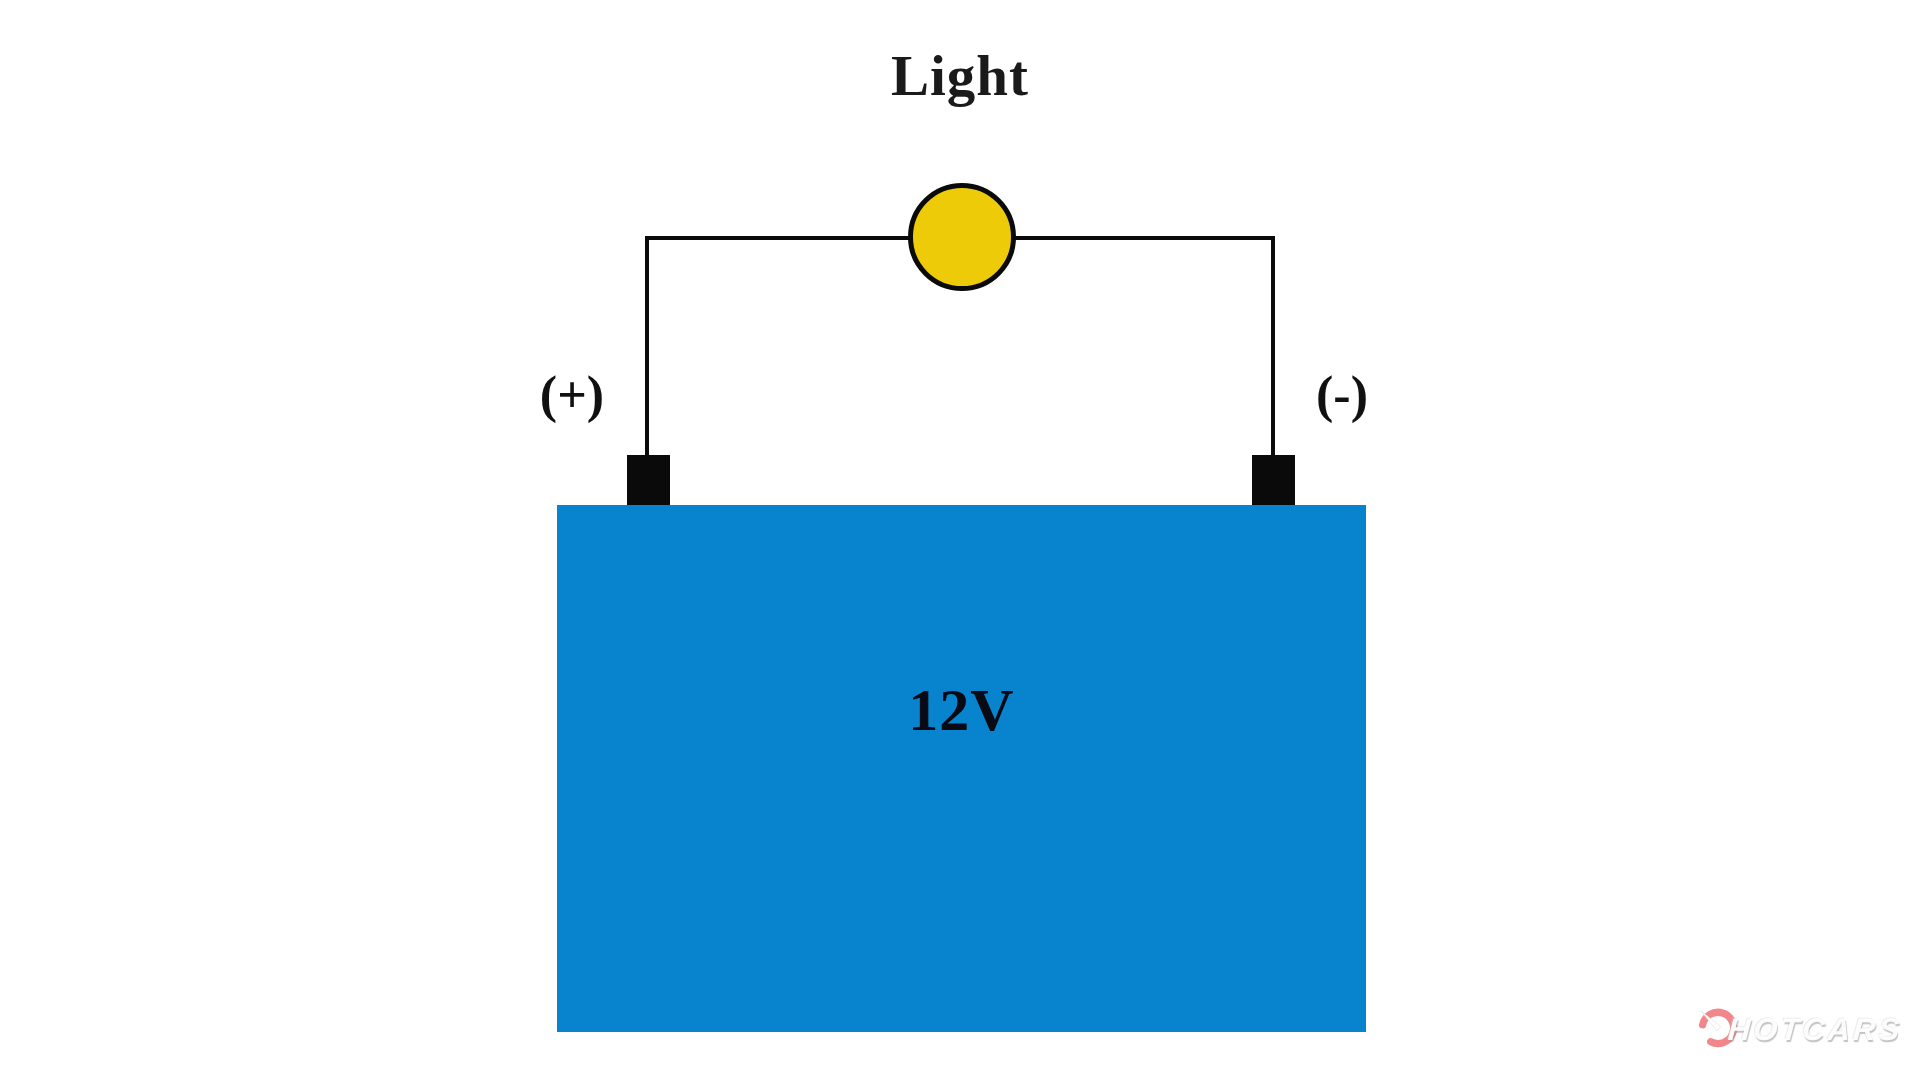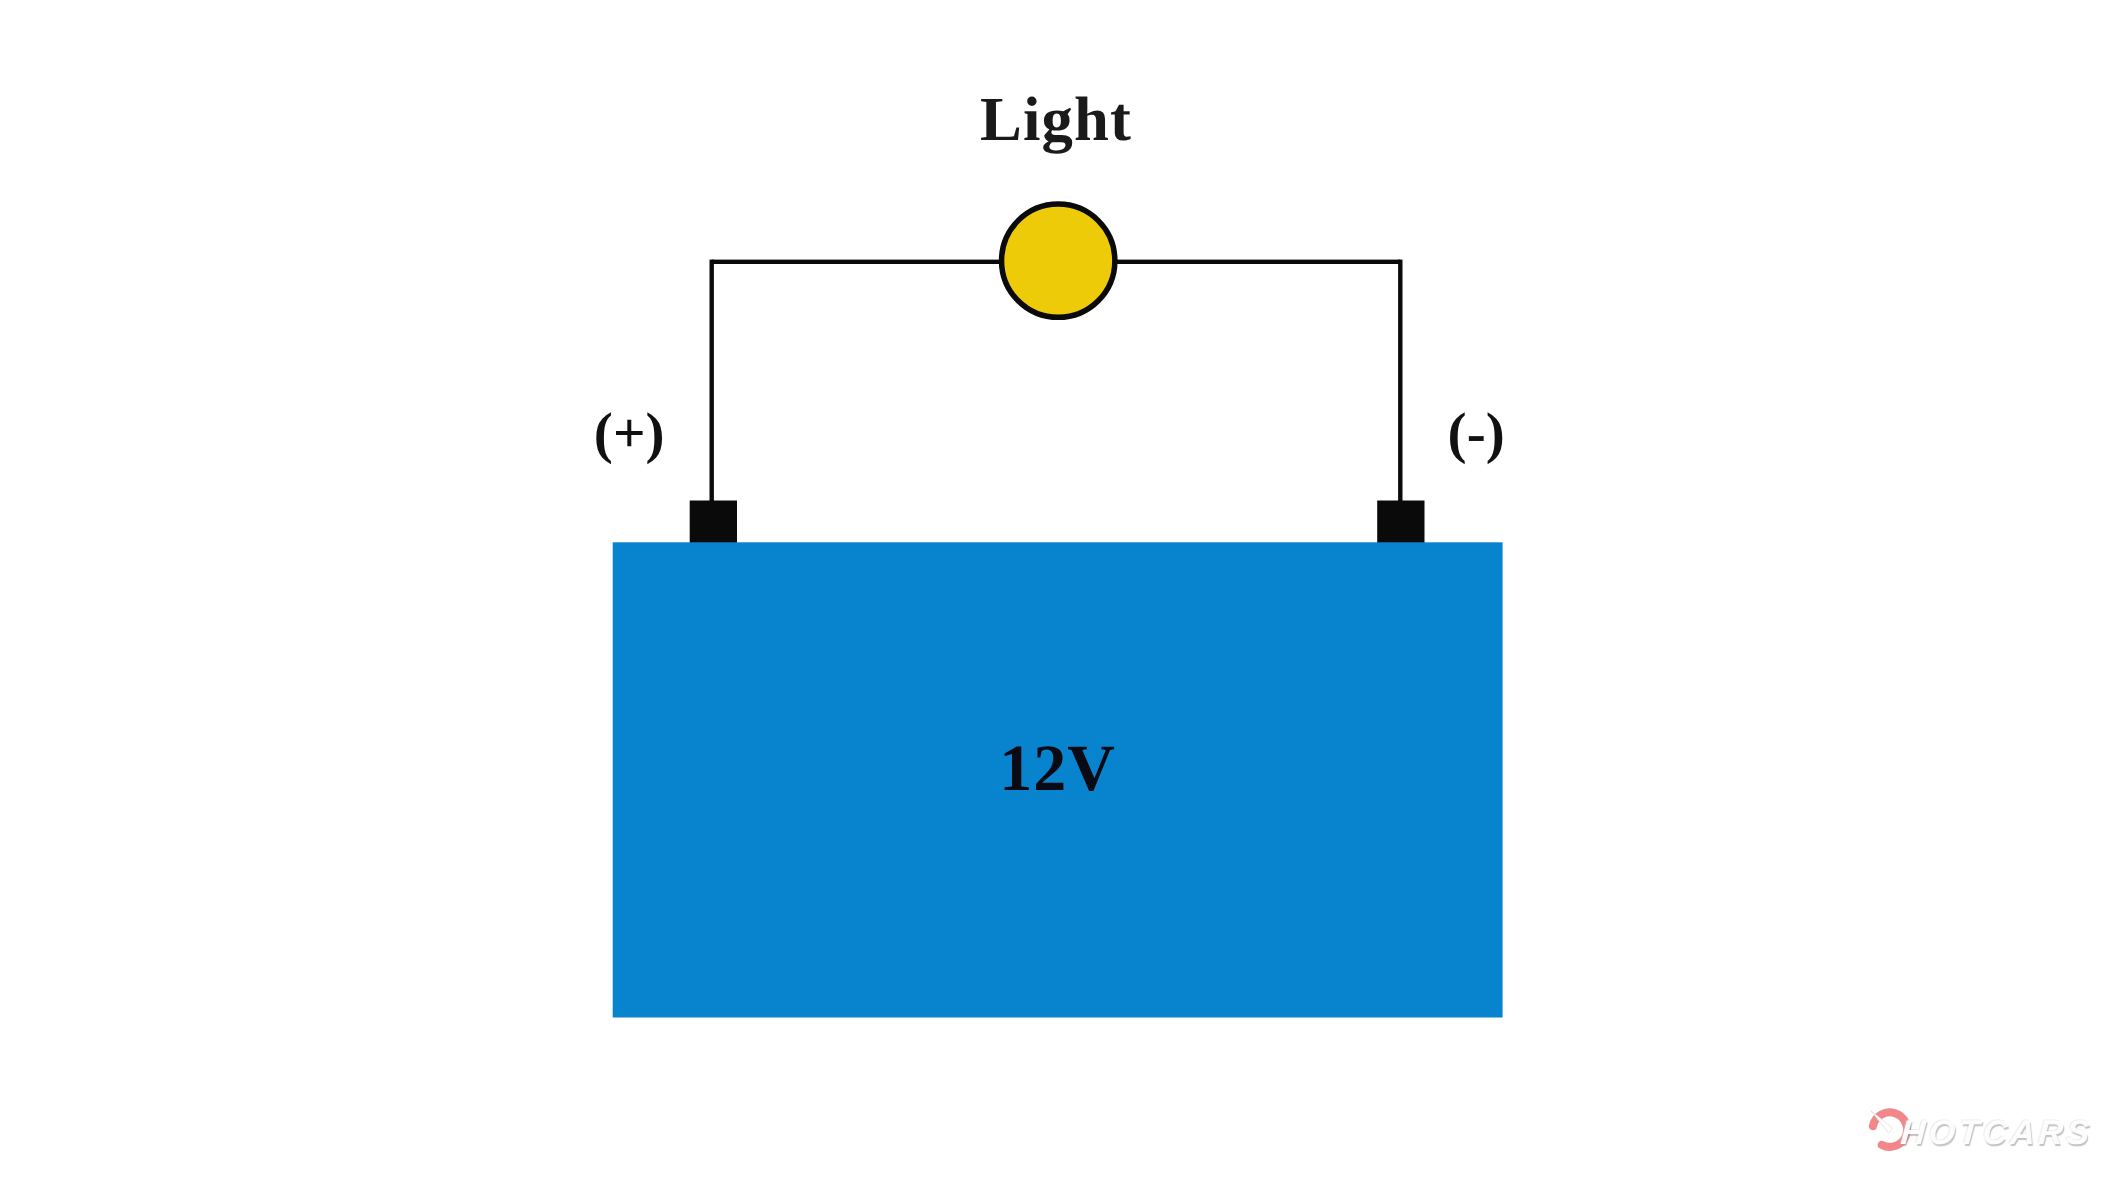--- a/index.html
+++ b/index.html
@@ -22,21 +22,20 @@
   .title {
     position: absolute;
     left: 0; top: 47px;
     width: 1920px;
     text-align: center;
     font-size: 57px;
     line-height: 1;
     font-weight: bold;
     color: #1a1a1a;
     letter-spacing: 1px;
-    margin-top: 33px;
   }
 
   
   .wire { position: absolute; background: var(--wire-black, #0A0A0A); }
   .wire-horizontal { left: 647px; top: 236px; width: 626px; height: 4px; }
   .wire-vertical-left { left: 645px; top: 236px; width: 4px; height: 221px; }
   .wire-vertical-right { left: 1271px; top: 236px; width: 4px; height: 221px; }
 
   
   .bulb {
@@ -68,22 +67,22 @@
     top: 455px;
     width: 43px; height: 51px;
     background: var(--wire-black, #0A0A0A);
   }
   .terminal-positive { left: 627px; }
   .terminal-negative { left: 1252px; }
 
   
   .battery {
     position: absolute;
-    left: 557px; top: 493px;
-    width: 809px; height: 432px;
+    left: 557px; top: 505px;
+    width: 809px; height: 527px;
     background: var(--battery-blue, #0884CE);
   }
   .battery-voltage {
     position: absolute;
     left: 0; top: 175px;
     width: 100%;
     text-align: center;
     font-size: 60px;
     line-height: 1;
     font-weight: bold;

